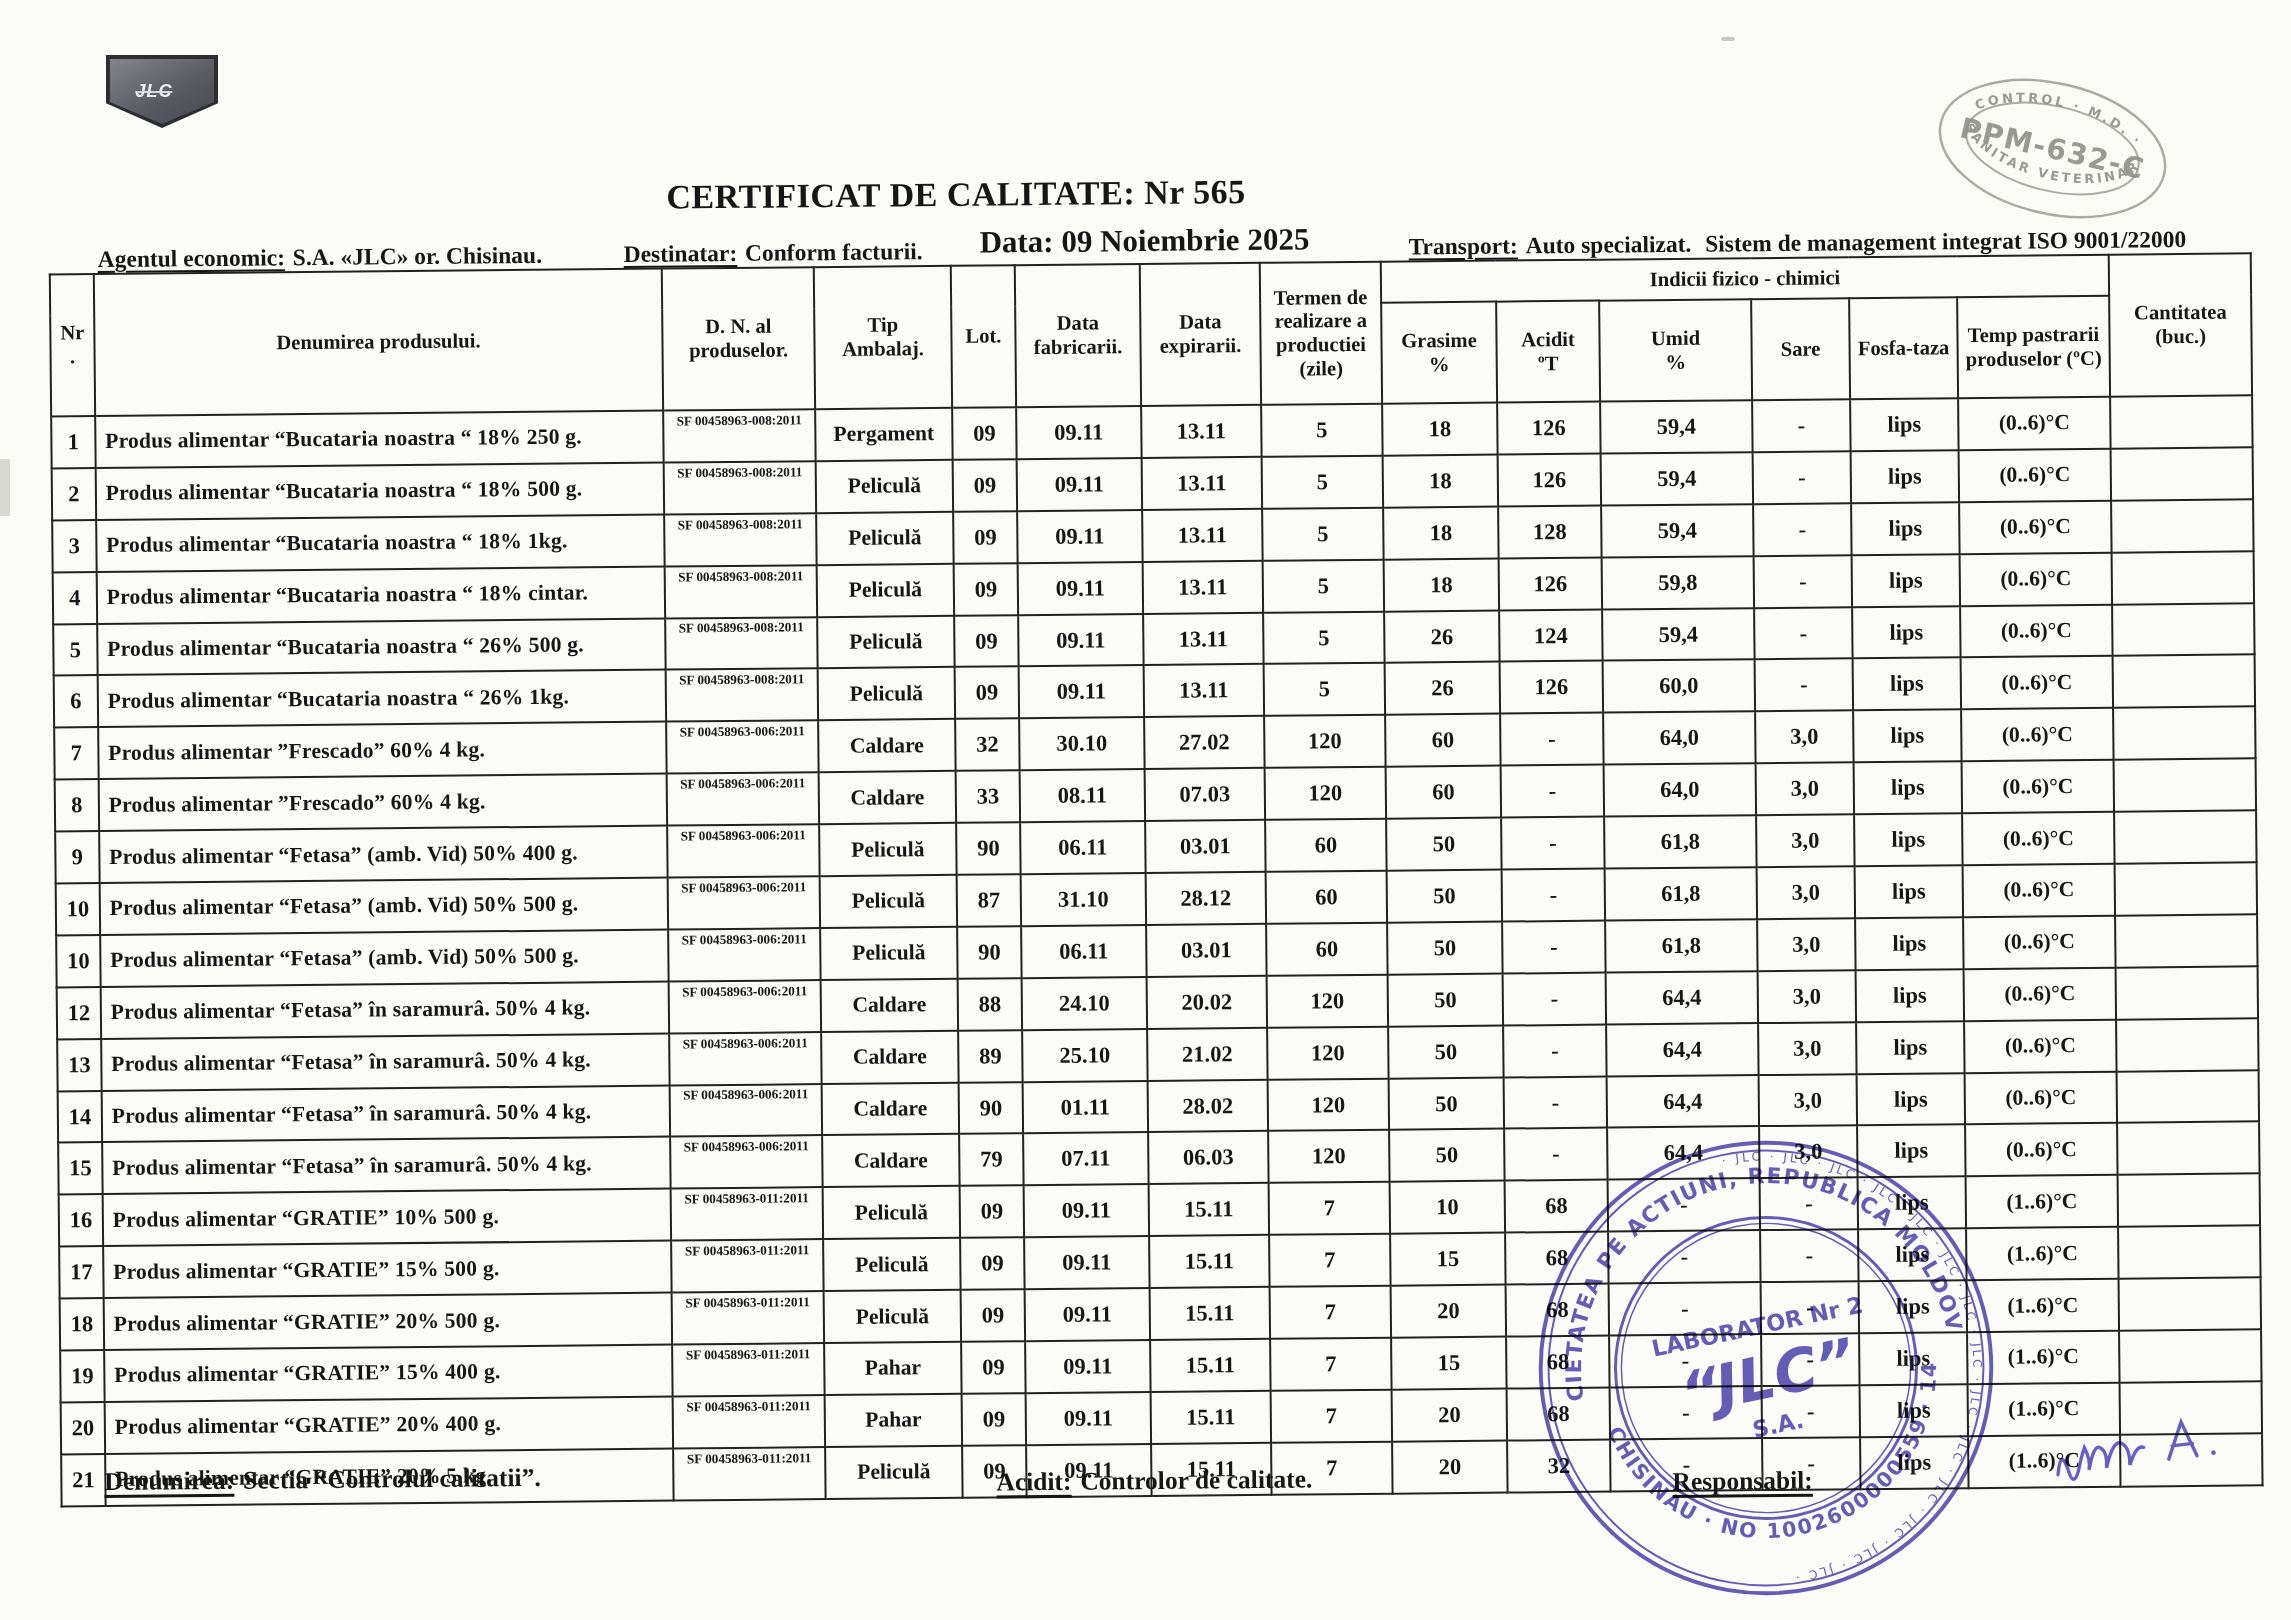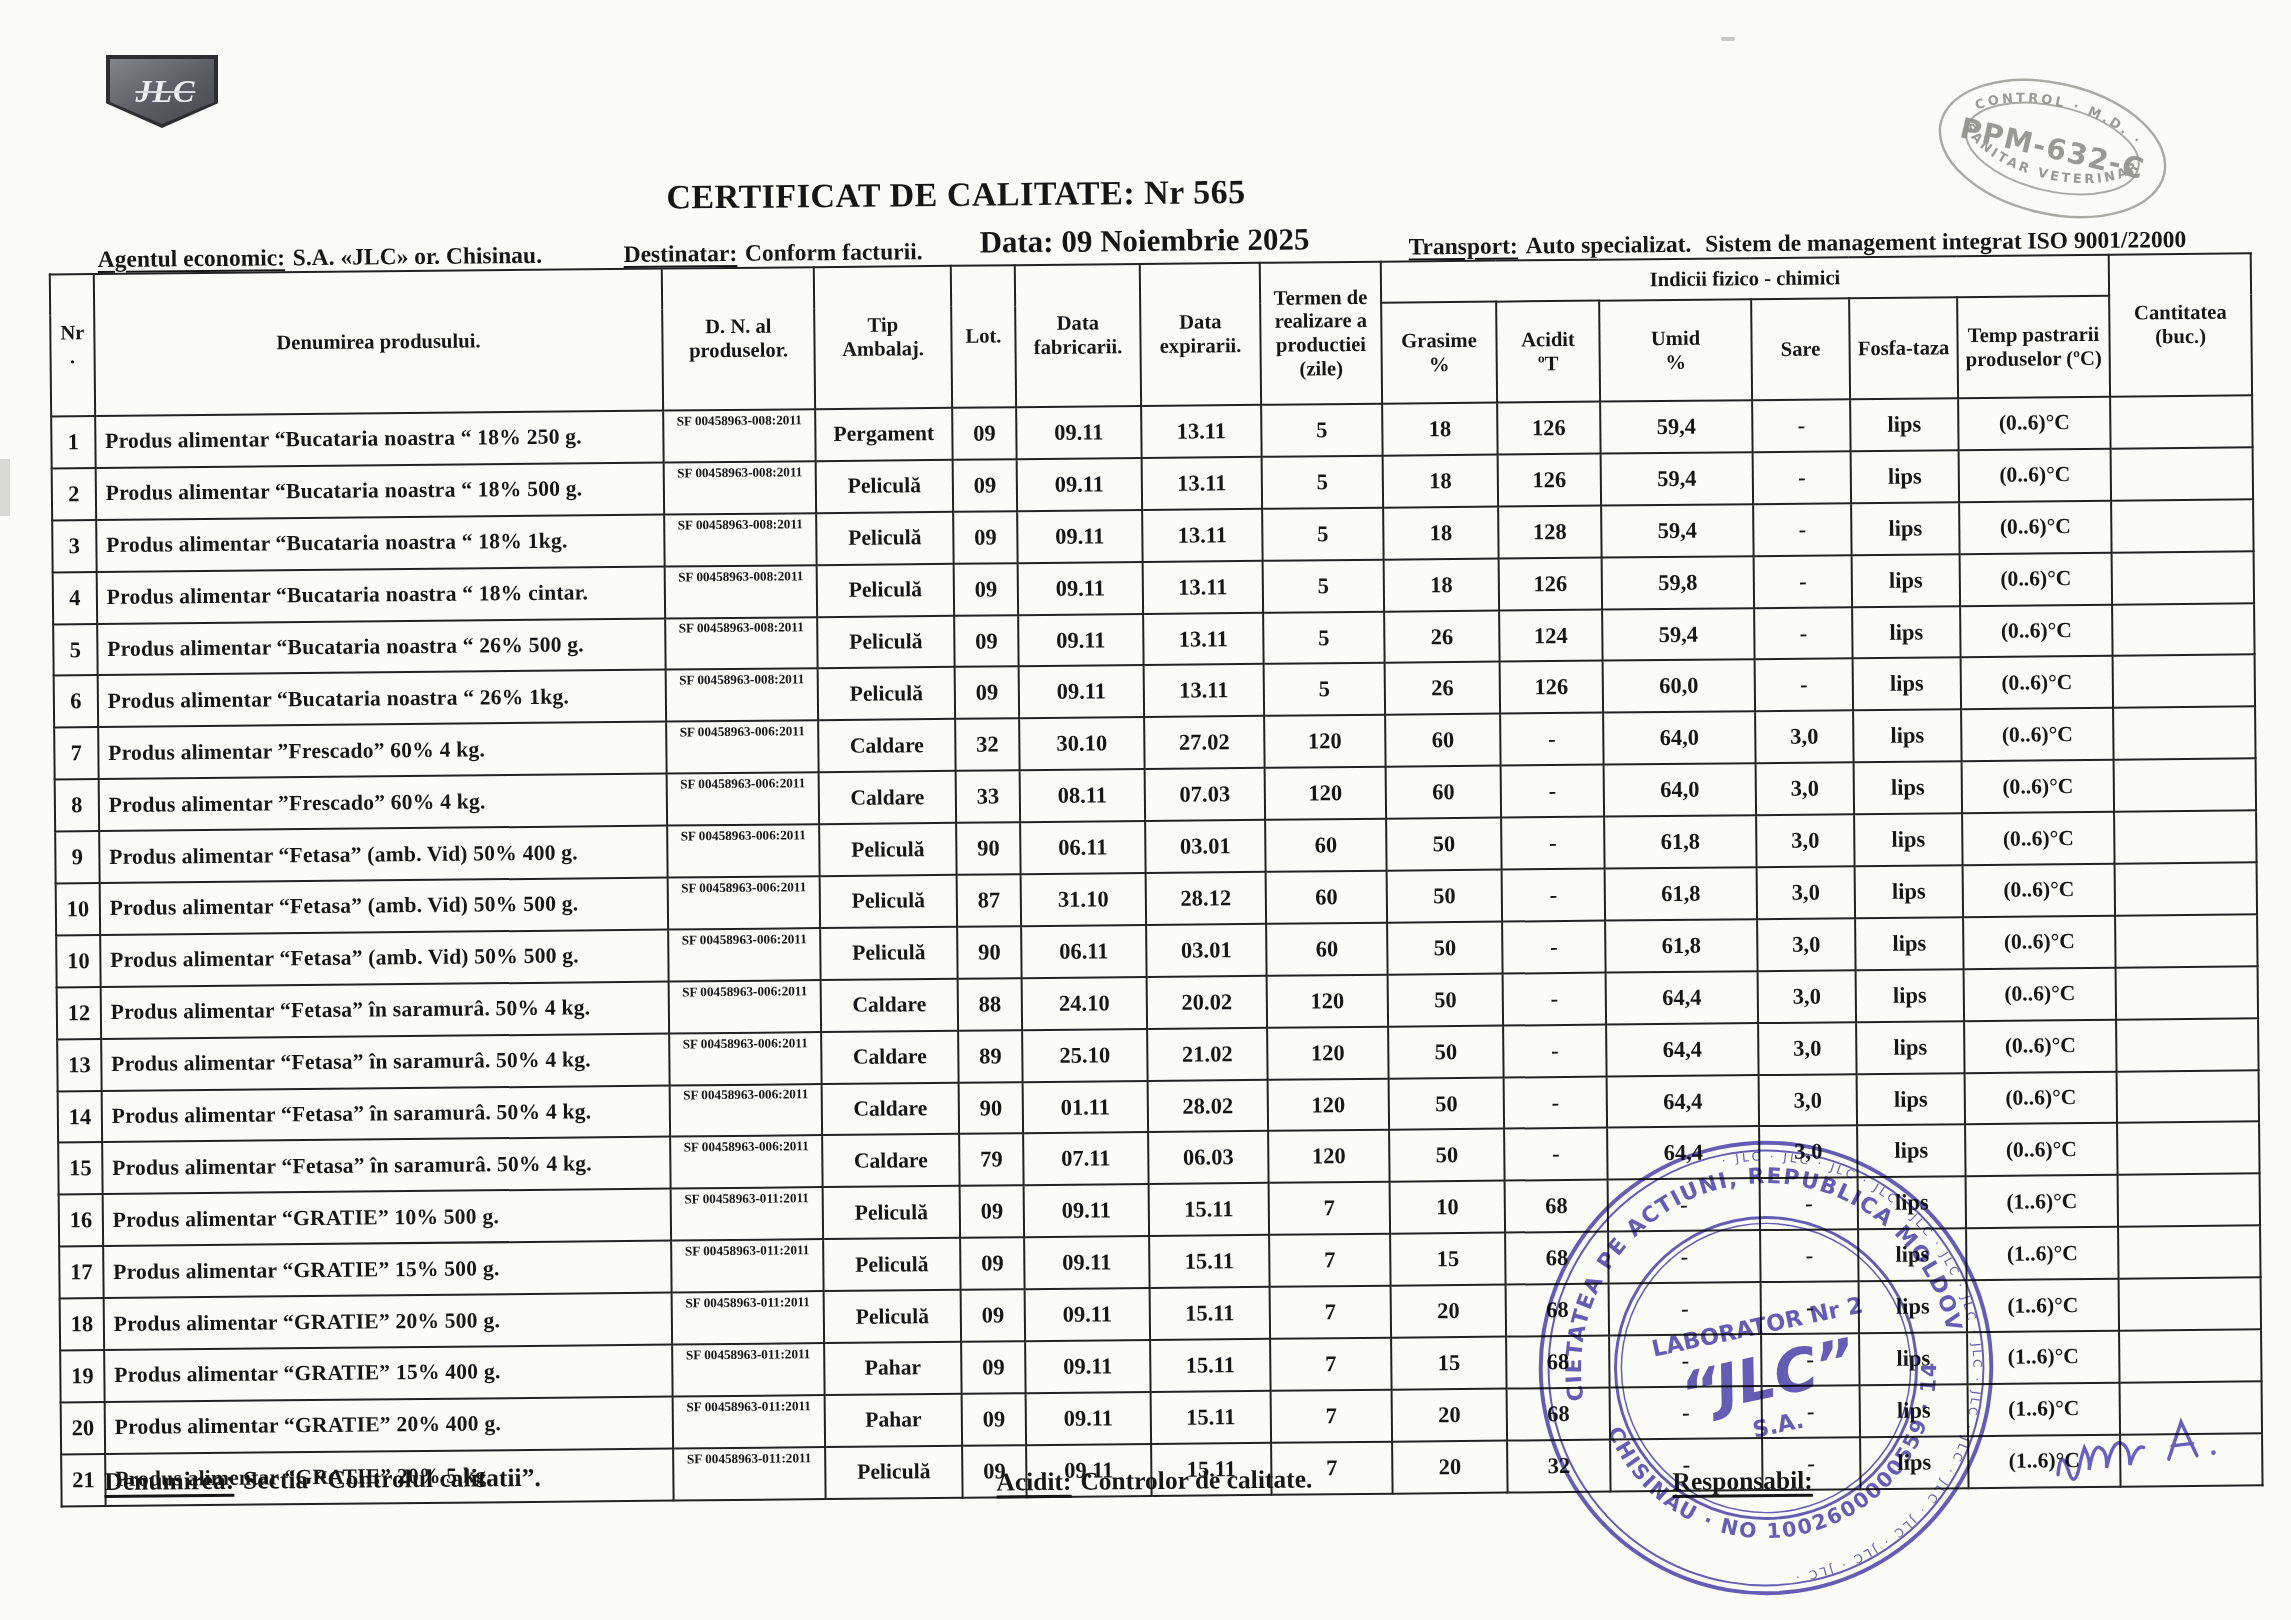--- a/index.html
+++ b/index.html
@@ -7,22 +7,22 @@
   .page{position:relative;width:2292px;height:1620px;background:#fbfbf8;overflow:hidden;color:#161616;}
   .doc{position:absolute;inset:0;transform:rotate(-0.55deg);transform-origin:50% 50%;}
 
   
   .logo{position:absolute;left:106px;top:55px;width:112px;height:73px;
         clip-path:polygon(0 0,100% 0,100% 66%,50% 100%,0 66%);background:#2d2d32;}
   .logo-inner{position:absolute;left:3.9px;top:3.9px;right:3.9px;bottom:3.9px;
         clip-path:polygon(0 0,100% 0,100% 66%,50% 100%,0 66%);
         background:linear-gradient(150deg,#84848c 0%,#5b5b63 55%,#47474e 100%);
         display:flex;align-items:center;justify-content:flex-start;padding-left:25.5px;}
-  .logo-text{color:#efeff2;font-family:Liberation Serif, serif;font-weight:bold;font-style:italic;
-        font-size:32px;letter-spacing:1px;text-decoration:line-through;text-decoration-thickness:2px;
+  .logo-text{color:#efeff2;font-family:Liberation Sans, sans-serif;font-weight:bold;font-style:italic;
+        font-size:18px;letter-spacing:1px;text-decoration:line-through;text-decoration-thickness:2px;
         text-decoration-color:#d9d9de;}
 
   
   .title{position:absolute;left:521px;top:174px;width:882px;text-align:center;
          font-size:34px;font-weight:bold;letter-spacing:0.5px;}
   .infoline{position:absolute;left:0;top:0;width:2292px;font-weight:bold;}
   .info-item{position:absolute;white-space:nowrap;font-size:23.5px;}
   .info-item .lbl{text-decoration:underline;text-underline-offset:3.9px;text-decoration-thickness:2px;margin-right:7.8px;}
   .info-agent{left:103px;top:236px;}
   .info-dest{left:629px;top:236px;}

